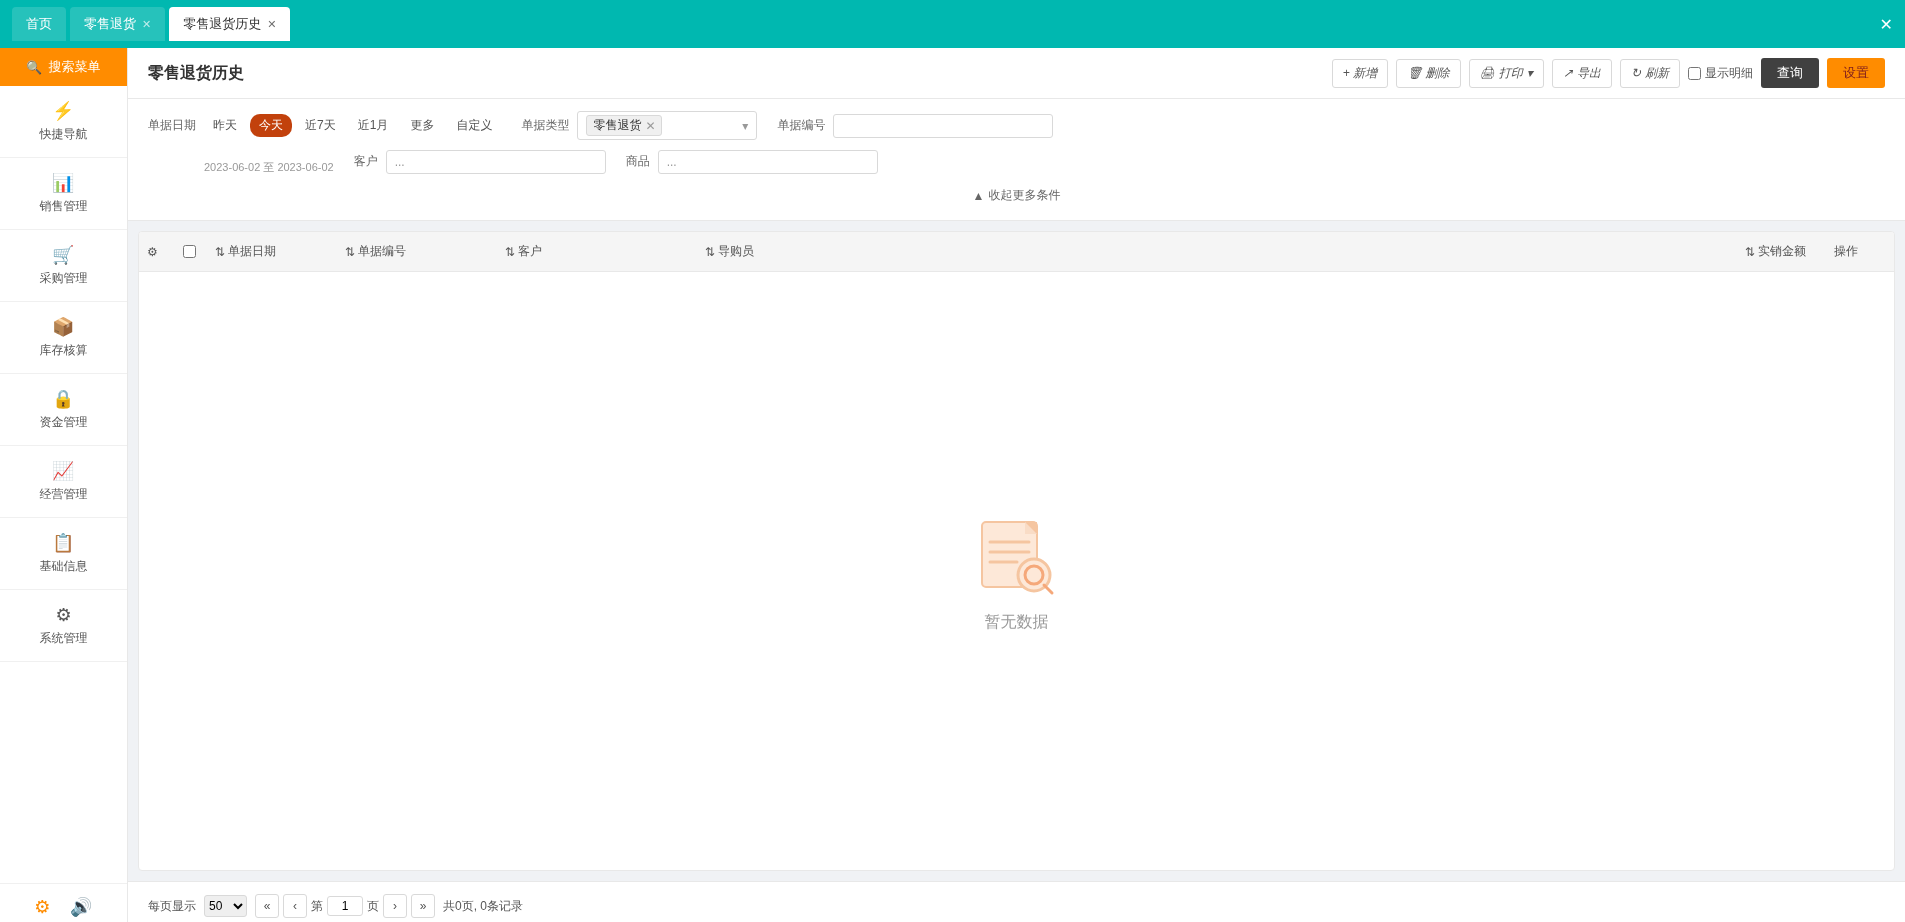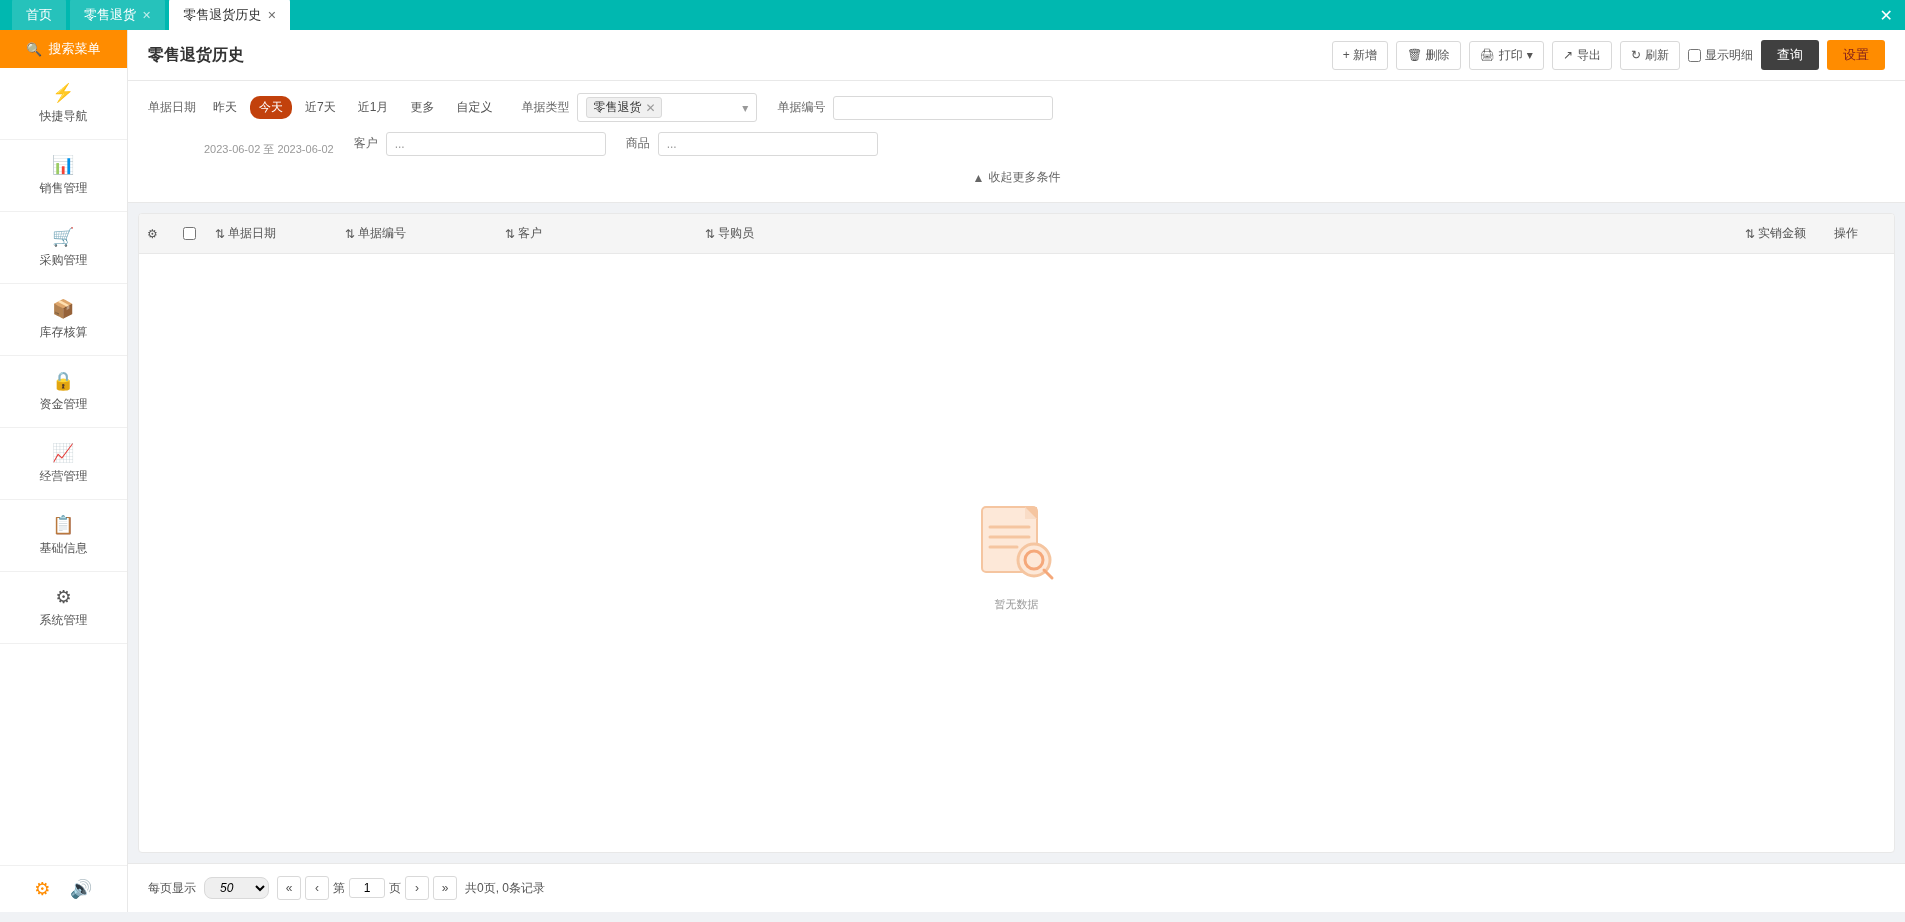--- a/index.html
+++ b/index.html
@@ -2,21 +2,21 @@
 <html><head>
   <meta charset="utf-8">
   <style>
     * { margin: 0; padding: 0; box-sizing: border-box; }
     body { font-family: 'Microsoft YaHei', Arial, sans-serif; font-size: 13px; background: #f0f2f5; color: #333; width: 1905px; height: 922px; overflow: hidden; }
 
     
     .top-bar {
       display: flex; align-items: center;
       background: #00b8b0;
-      height: 30px; padding: 0 12px;
+      height: 48px; padding: 0 12px;
     }
     .top-bar-tabs { display: flex; align-items: center; flex: 1; gap: 4px; }
     .tab {
       display: flex; align-items: center; gap: 6px;
       padding: 6px 14px; border-radius: 4px 4px 0 0;
       background: rgba(255,255,255,0.15); color: #fff;
       cursor: pointer; font-size: 13px; height: 34px;
     }
     .tab.active { background: #fff; color: #333; }
     .tab-close { font-size: 11px; cursor: pointer; opacity: 0.7; }
@@ -59,21 +59,21 @@
       background: #fff; padding: 10px 20px;
       display: flex; align-items: center; justify-content: space-between;
       border-bottom: 1px solid #e8e8e8;
     }
     .page-title { font-size: 16px; font-weight: bold; color: #333; }
     .header-actions { display: flex; align-items: center; gap: 8px; }
     .action-btn {
       display: flex; align-items: center; gap: 4px;
       padding: 5px 10px; border: 1px solid #d9d9d9;
       background: #fff; border-radius: 3px; cursor: pointer;
-      font-size: 12px; color: #555;
+      font-size: 12px; color: #555; font-style: italic;
     }
     .btn-query {
       background: #404040; border: none; color: #fff;
       padding: 6px 16px; border-radius: 3px; cursor: pointer; font-size: 13px;
     }
     .btn-settings {
       background: #ff8c00; border: none; color: #7f1d1d;
       padding: 6px 16px; border-radius: 3px; cursor: pointer; font-size: 13px;
     }
     .checkbox-show { display: flex; align-items: center; gap: 4px; font-size: 12px; color: #555; }
@@ -142,31 +142,31 @@
     .th-op { width: 80px; text-align: center; justify-content: center; }
 
     
     .empty-state {
       flex: 1; display: flex; flex-direction: column;
       align-items: center; justify-content: center; gap: 12px;
     }
     .empty-image {
       width: 90px; height: 90px; position: relative;
     }
-    .empty-text { font-size: 11px; color: #999; }
+    .empty-text { font-size: 16px; color: #999; }
 
     
     .pagination {
       display: flex; align-items: center; 
       padding: 12px 20px; background: #fff; border-top: 1px solid #e8e8e8;
       gap: 8px; font-size: 12px; color: #555;
     }
     .page-size-select {
-      border: 1px solid #d9d9d9; border-radius: 8px;
-      padding: 2px 11px; font-size: 12px; cursor: pointer; font-style: italic;
+      border: 1px solid #d9d9d9; border-radius: 3px;
+      padding: 2px 0; font-size: 12px; cursor: pointer;
     }
     .page-nav {
       display: flex; align-items: center; gap: 4px;
     }
     .page-nav-btn {
       width: 24px; height: 24px; border: 1px solid #d9d9d9;
       border-radius: 3px; display: flex; align-items: center; justify-content: center;
       cursor: pointer; font-size: 12px; color: #555; background: #fff;
     }
     .page-input {

